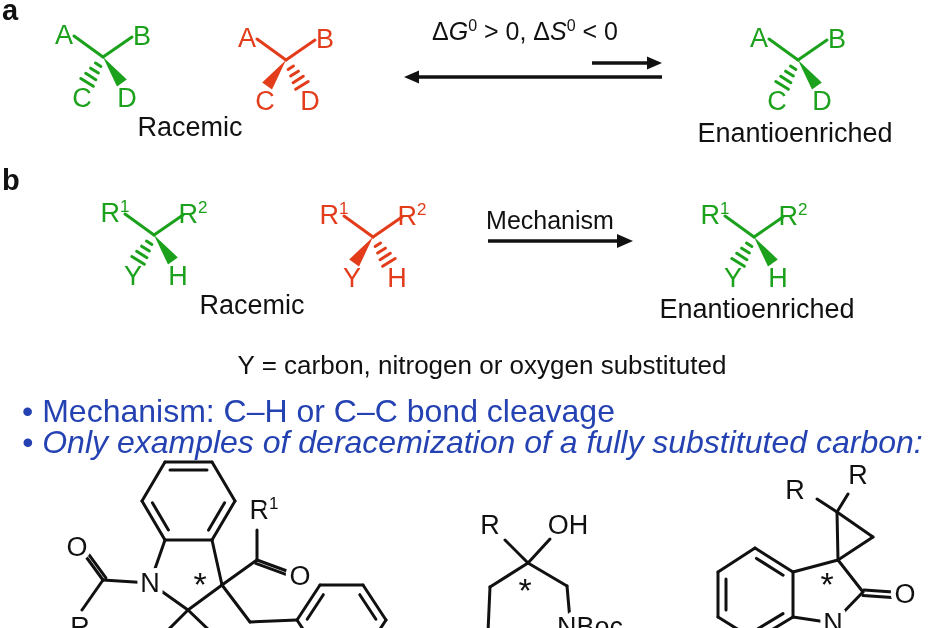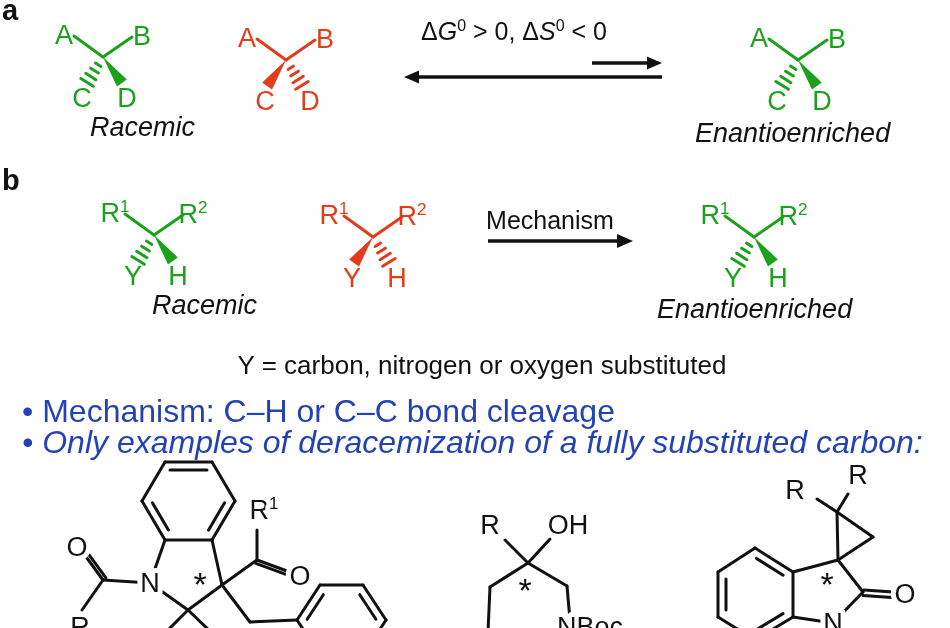--- a/index.html
+++ b/index.html
@@ -5,21 +5,21 @@
   :root{
     --green:#1ba11b; --red:#e23c1b; --blue:#2442b2; --black:#111111;
   }
   html,body{margin:0;padding:0;background:#fff;}
   .fig{
     position:relative;width:950px;height:628px;background:#fff;overflow:hidden;
     font-family:"Liberation Sans","DejaVu Sans",sans-serif;color:#111;
   }
   .abs{position:absolute;}
   .panel-label{font-weight:700;font-size:29px;line-height:1;}
-  .cap{font-size:27px;text-align:left;line-height:1.1;font-style:italic;}
+  .cap{font-size:27px;text-align:center;line-height:1.1;}
   .eq{font-size:25px;text-align:center;}
   .eq span,.eq i{white-space:pre;}
   .eq sup{font-size:16px;}
   .small-cap{font-size:25px;text-align:center;}
   .note-line{font-size:32px;color:var(--blue);line-height:1.15;}
   .note-line .marker{margin-right:9px;}
   svg{position:absolute;overflow:visible;}
   svg text{font-family:"Liberation Sans","DejaVu Sans",sans-serif;font-size:27px;text-anchor:middle;}
   .stereo line{stroke:var(--c);stroke-width:3;stroke-linecap:round;}
   .stereo polygon{fill:var(--c);stroke:none;}
@@ -70,21 +70,21 @@
       <line x1="87.3" y1="63.3" x2="77.1" y2="69.7"></line>
         <line x1="92.2" y1="68.5" x2="79.6" y2="76.3"></line>
     </g>
     <polygon points="70,47 56,76.4 46.2,69.4"></polygon>
     <text x="31" y="34"><tspan>A</tspan><tspan class="sup-t" dy="-10"></tspan></text>
     <text x="109" y="35"><tspan>B</tspan><tspan class="sup-t" dy="-10"></tspan></text>
     <text x="49" y="97">C</text>
     <text x="94" y="97">D</text>
   </svg>
 
-  <div class="abs eq" style="left:384px;top:17px;width:260px;">
+  <div class="abs eq" style="left:395px;top:17px;width:260px;">
     <span>Δ</span><i>G</i><sup>0</sup><span> &gt; 0, </span><span>Δ</span><i>S</i><sup>0</sup><span> &lt; 0</span>
   </div>
 
   <svg class="arrow" style="left:395px;top:50px;" width="280" height="40">
     <g>
       <line x1="197" y1="13" x2="252" y2="13"></line>
         <polygon points="252,6.5 252,19.5 267,13"></polygon>
     </g>
     <g>
       <line x1="267" y1="27" x2="24" y2="27"></line>

